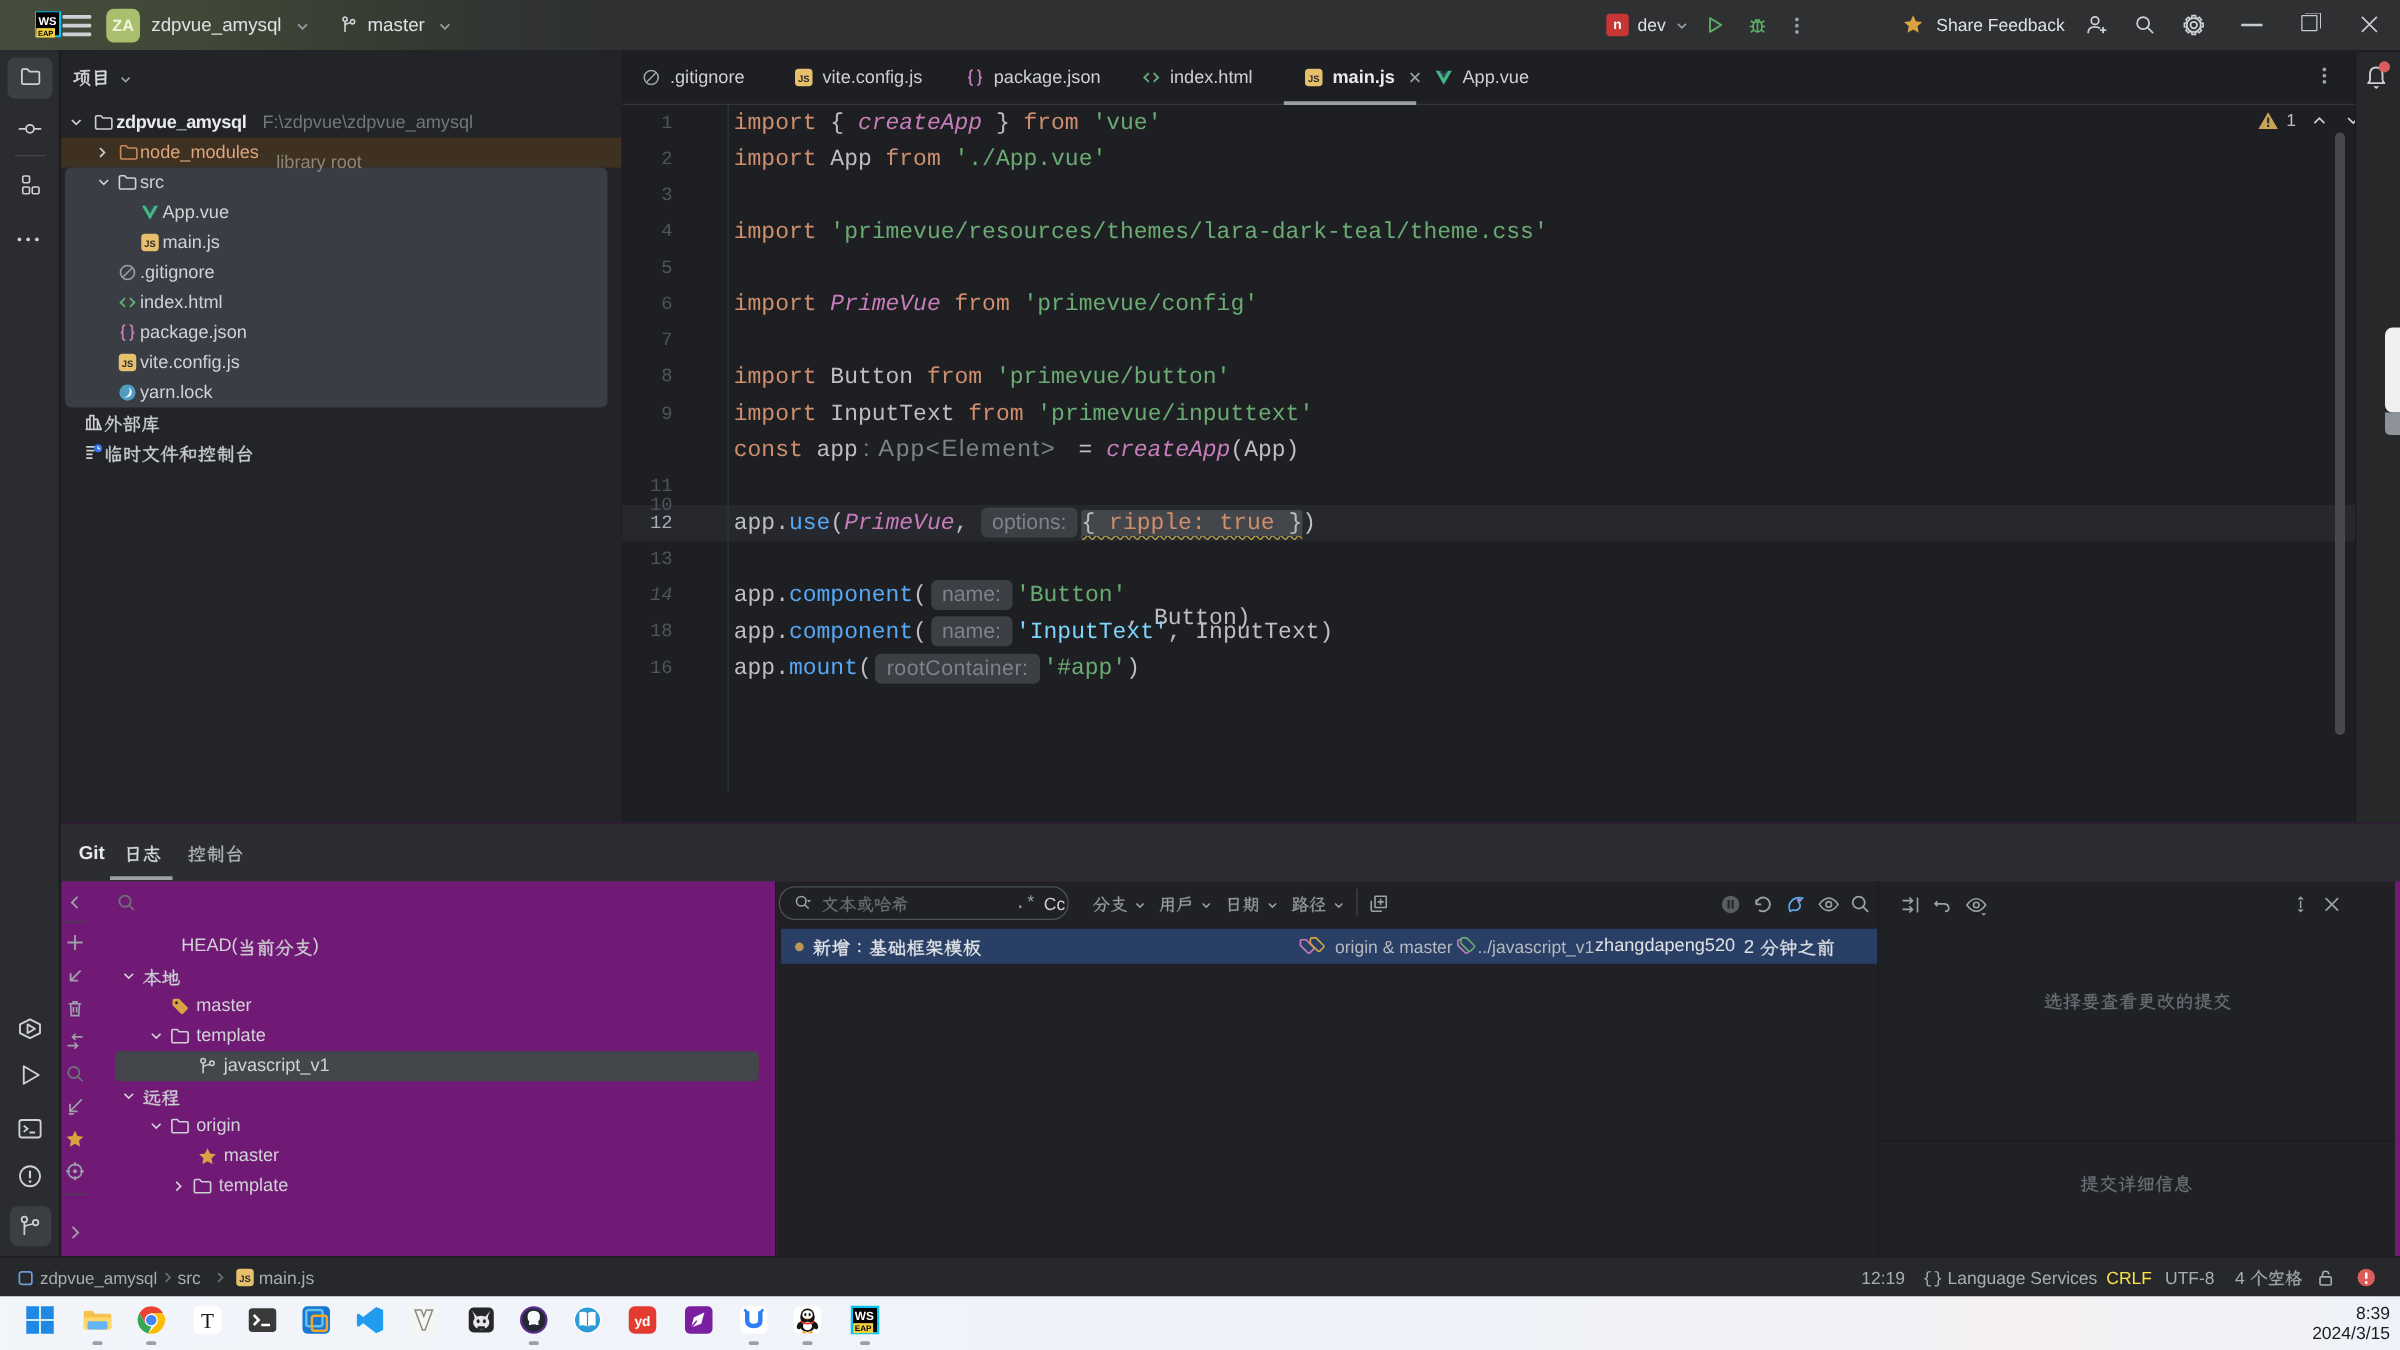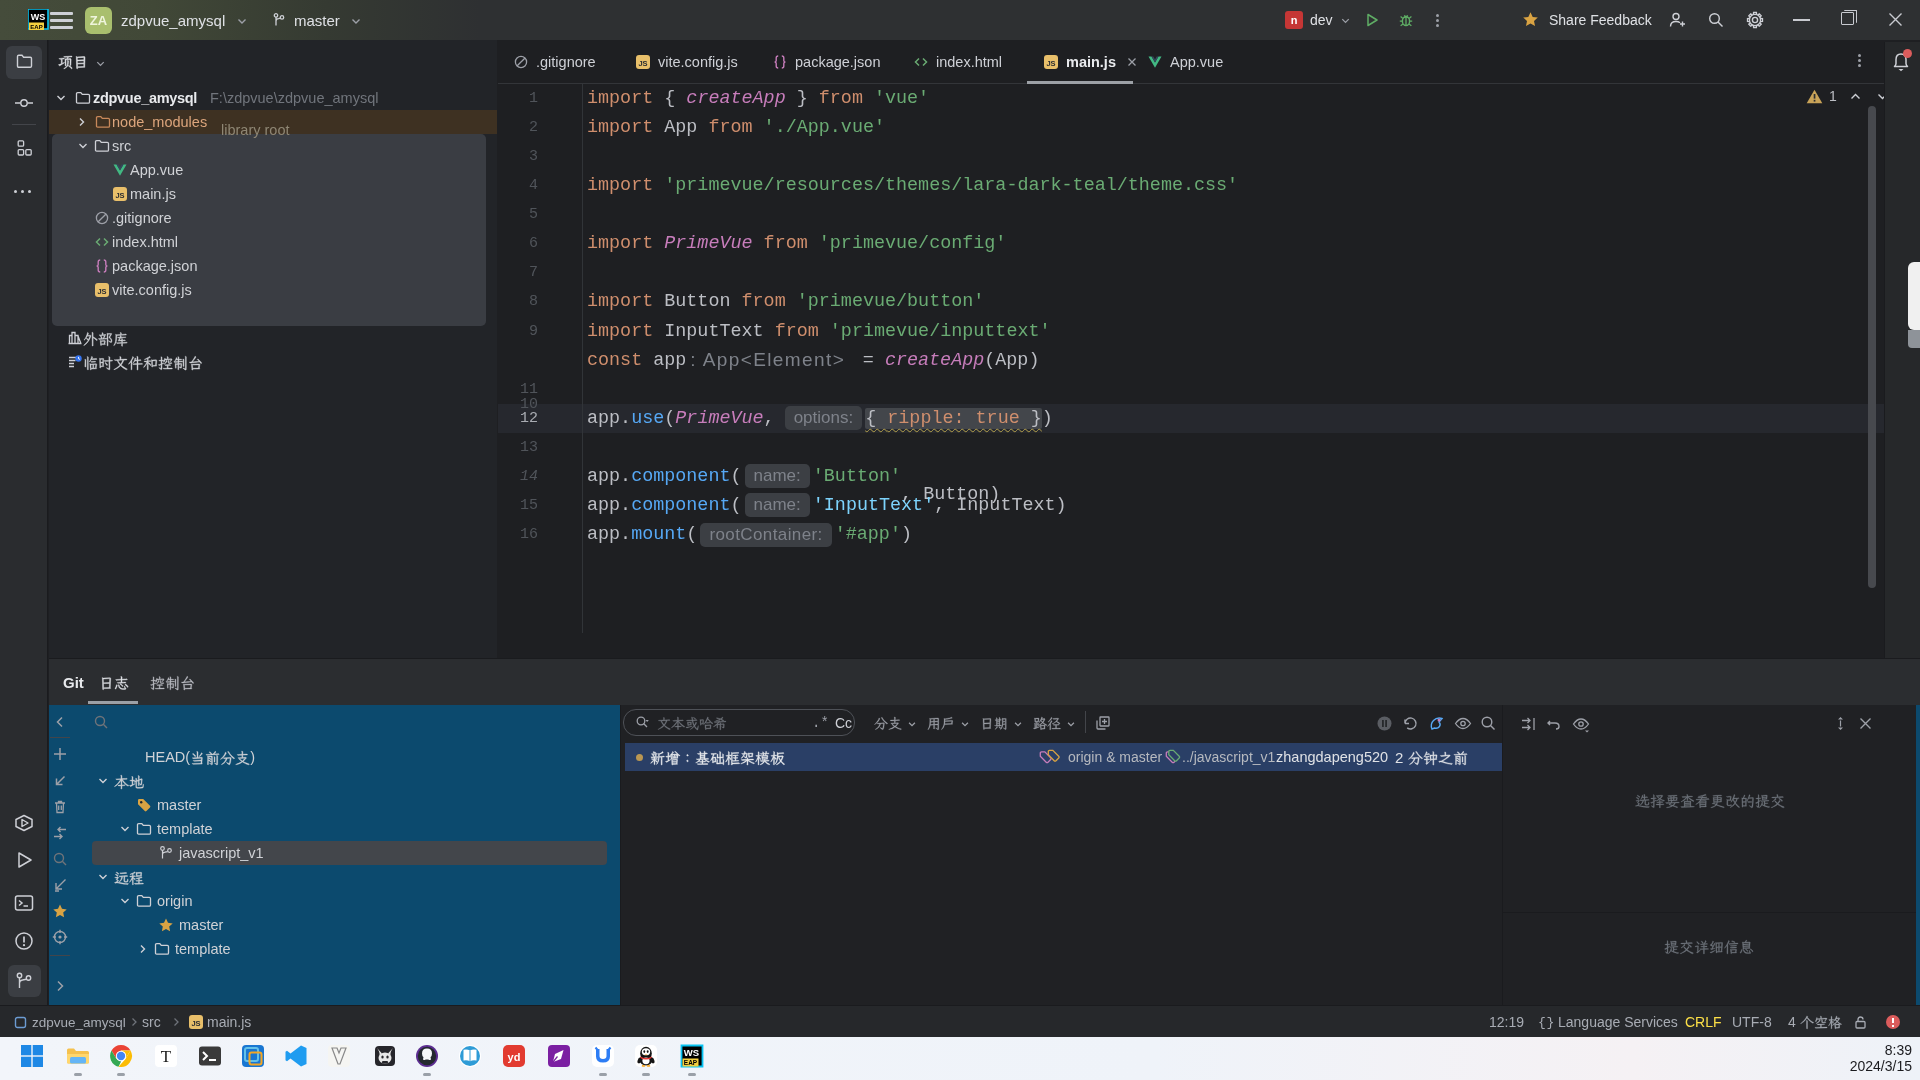--- a/index.html
+++ b/index.html
@@ -229,20 +229,29 @@
     </div>
     <div class="abs" style="left:0;top:238px;width:448px;height:24px;font-size:14.5px;color:#D0D2D6;">
       <div class="abs cl" style="left:45px;top:0;height:24px;">
         <svg width="16" height="16" viewBox="0 0 16 16">
           <rect x="1" y="1" width="14" height="14" rx="3" fill="#E8BF6A"></rect>
           <text x="8" y="11.5" font-family="Liberation Sans" font-weight="bold" font-size="7.5" fill="#2B2D30" text-anchor="middle">JS</text>
         </svg>
       </div>
       <div class="abs cl" style="left:63px;top:0;height:24px;">vite.config.js</div>
     </div>
+    <div class="abs" style="left:0;top:262px;width:448px;height:24px;font-size:14.5px;color:#D0D2D6;">
+      <div class="abs cl" style="left:45px;top:0;height:24px;">
+        <svg width="16" height="16" viewBox="0 0 16 16">
+          <circle cx="8" cy="8" r="6.5" fill="#4F9CBE"></circle>
+          <path d="M8 3 Q10.5 5 9.5 8 Q8.5 11 5 12 Q9 12.5 11 10 Q12 8 11 5.5 Z" fill="#E8F4F8"></path>
+        </svg>
+      </div>
+      <div class="abs cl" style="left:63px;top:0;height:24px;">yarn.lock</div>
+    </div>
     <div class="abs" style="left:0;top:286px;width:448px;height:24px;font-size:14.5px;color:#D0D2D6;">
       <div class="abs cl" style="left:18px;top:0;height:24px;">
         <svg width="16" height="16" viewBox="0 0 16 16">
           <path d="M2.5 13.5 L2.5 5.5 L5 5.5 L5 13.5 M5 13.5 L5 2.5 L8 2.5 L8 13.5 M8 13.5 L8 5.5 L11 5.5 L11 13.5 M1.5 13.5 L14.5 13.5 M11 6 L13.8 13.2" fill="none" stroke="#CED0D6" stroke-width="1.3"></path>
         </svg>
       </div>
       <div class="abs cl" style="left:34px;top:0;height:24px;">
         <svg style="margin-top:1px" width="45.0" height="19.8" viewBox="0 0 45.0 19.8" xmlns="http://www.w3.org/2000/svg">
           <path d="M4.2 7.2 6.9 7.1Q6.3 8.9 5.4 10.6Q5.2 10.4 5.0 10.1Q4.7 9.8 4.5 9.6Q4.2 9.3 4.0 9.2Q3.8 9.0 3.8 9.0Q3.6 9.0 3.4 9.2Q3.3 9.4 3.3 9.5Q3.3 9.6 3.4 9.7Q3.8 10.0 4.2 10.5Q4.6 10.9 5.0 11.4Q4.2 12.6 3.2 13.8Q2.3 14.9 1.0 16.0Q0.7 16.3 0.7 16.5Q0.7 16.6 0.8 16.6Q1.0 16.6 1.3 16.4Q3.0 15.2 4.2 13.9Q5.4 12.5 6.3 10.9Q7.2 9.2 7.9 7.2Q7.9 7.2 8.0 7.0Q8.1 6.9 8.1 6.8Q8.1 6.6 7.9 6.4Q7.6 6.2 7.3 6.2H7.2L4.6 6.4Q4.9 5.9 5.1 5.4Q5.3 4.9 5.4 4.4Q5.4 4.4 5.5 4.3Q5.5 4.3 5.5 4.2Q5.5 4.0 5.3 3.9Q5.1 3.7 4.9 3.6Q4.6 3.4 4.5 3.4Q4.4 3.4 4.4 3.6Q4.4 3.7 4.4 3.7Q4.4 3.8 4.4 3.8Q4.4 4.0 4.2 4.6Q4.1 5.2 3.7 6.1Q3.4 7.1 2.8 8.2Q2.2 9.4 1.3 10.6Q1.1 10.9 1.1 11.1Q1.1 11.2 1.2 11.2Q1.3 11.2 1.8 10.7Q2.3 10.2 2.9 9.3Q3.6 8.4 4.2 7.2ZM9.1 4.1 9.2 15.3Q9.2 15.8 9.0 16.3Q9.0 16.4 9.0 16.4Q9.0 16.6 9.2 16.7Q9.4 16.9 9.6 16.9Q9.8 17.0 9.9 17.0Q10.1 17.0 10.1 16.7L10.1 8.7Q10.7 9.1 11.3 9.5Q11.8 9.9 12.4 10.4Q12.9 10.8 13.6 11.4Q13.7 11.5 13.8 11.5Q13.9 11.5 14.1 11.4Q14.2 11.2 14.3 11.0Q14.4 10.9 14.4 10.8Q14.4 10.6 14.1 10.5Q12.4 9.1 11.4 8.5Q10.4 7.9 10.4 7.9Q10.2 7.9 10.1 8.0V3.8Q10.1 3.6 9.9 3.5Q9.8 3.4 9.6 3.4Q9.4 3.3 9.2 3.3Q9.0 3.2 9.0 3.2Q8.9 3.2 8.9 3.3Q8.9 3.3 8.9 3.4Q9.1 3.8 9.1 4.1ZM21.3 12.3 21.1 14.7 18.3 14.8 18.2 12.5ZM18.4 15.6 22.0 15.6Q22.1 15.5 22.2 15.5Q22.3 15.5 22.3 15.4Q22.3 15.2 22.0 14.8L22.3 12.4Q22.3 12.3 22.4 12.2Q22.4 12.1 22.4 12.0Q22.4 11.9 22.2 11.7Q22.0 11.5 21.7 11.5H21.6L18.2 11.7Q17.4 11.4 17.2 11.4Q17.0 11.4 17.0 11.5Q17.0 11.5 17.0 11.6Q17.1 11.7 17.1 11.7Q17.2 11.9 17.2 12.1Q17.2 12.3 17.3 12.5L17.5 15.0Q17.5 15.1 17.5 15.1Q17.5 15.2 17.5 15.3Q17.5 15.5 17.4 15.9Q17.4 15.9 17.4 15.9Q17.4 15.9 17.4 16.0Q17.4 16.2 17.6 16.3Q17.7 16.4 17.9 16.5Q18.1 16.6 18.2 16.6Q18.4 16.6 18.4 16.3V16.2ZM19.2 8.9Q19.2 8.8 19.0 8.5Q18.9 8.2 18.7 7.8Q18.4 7.4 18.2 7.0Q18.0 6.8 17.9 6.8Q17.8 6.8 17.6 6.9Q17.4 7.1 17.4 7.2Q17.4 7.3 17.5 7.4Q17.7 7.8 17.9 8.2Q18.1 8.6 18.3 9.0Q18.4 9.4 18.6 9.4Q18.8 9.4 19.0 9.2Q19.2 9.1 19.2 8.9ZM16.6 10.4 23.5 10.0Q23.9 10.0 23.9 9.8Q23.9 9.6 23.8 9.5Q23.6 9.3 23.4 9.3Q23.2 9.2 23.2 9.2Q23.1 9.2 23.1 9.2Q22.9 9.2 22.6 9.3Q22.4 9.3 22.4 9.3L20.8 9.4Q21.4 8.5 22.0 7.4Q22.0 7.3 22.0 7.3Q22.0 7.1 21.8 7.0Q21.5 6.7 21.3 6.6Q21.1 6.6 21.1 6.6Q20.9 6.6 20.9 6.7Q20.9 6.7 20.9 6.8Q20.9 6.8 20.9 6.8V6.9Q20.9 7.4 20.7 7.9Q20.5 8.4 20.0 9.4L16.4 9.6H16.3Q16.0 9.6 15.7 9.5Q15.6 9.5 15.6 9.5Q15.5 9.5 15.5 9.6Q15.5 9.7 15.6 9.9Q15.8 10.2 15.9 10.3Q15.9 10.3 16.1 10.4Q16.2 10.4 16.4 10.4ZM24.0 16.1V16.2Q24.0 16.4 24.1 16.6Q24.3 16.7 24.5 16.8Q24.7 16.9 24.8 16.9Q25.0 16.9 25.0 16.6V5.3L27.6 5.2Q27.3 5.8 26.9 6.5Q26.5 7.2 26.1 7.8Q25.9 8.1 25.9 8.2Q25.9 8.5 26.1 8.7Q26.7 9.2 27.1 9.6Q27.6 10.1 27.8 10.7Q27.9 11.0 28.0 11.3Q28.0 11.5 28.0 11.7Q28.0 11.8 28.0 12.0Q28.0 12.2 27.9 12.3Q27.9 12.5 27.8 12.5Q27.7 12.5 27.7 12.5Q27.2 12.3 26.7 12.2Q26.3 12.0 25.8 11.8Q25.5 11.7 25.4 11.7Q25.2 11.7 25.2 11.8Q25.2 11.9 25.4 12.1Q25.6 12.3 26.0 12.6Q26.4 12.8 26.7 13.1Q27.1 13.3 27.5 13.4Q27.8 13.6 28.1 13.6Q28.4 13.6 28.6 13.3Q28.7 13.1 28.8 12.7Q28.9 12.3 28.9 11.8Q28.9 11.0 28.6 10.3Q28.3 9.7 27.8 9.2Q27.4 8.7 27.0 8.4Q26.9 8.3 26.9 8.2Q26.9 8.1 26.9 8.0Q27.3 7.4 27.8 6.7Q28.2 6.0 28.6 5.2Q28.6 5.1 28.7 5.0Q28.8 4.9 28.8 4.8Q28.8 4.6 28.5 4.5Q28.3 4.4 28.0 4.4H27.9L25.1 4.6Q24.2 4.2 24.0 4.2Q23.9 4.2 23.9 4.3Q23.9 4.4 23.9 4.4Q23.9 4.5 24.0 4.6Q24.1 4.9 24.1 5.3Q24.1 5.6 24.1 6.2L24.1 14.7Q24.1 15.1 24.1 15.5Q24.0 15.8 24.0 16.1ZM17.3 6.7 22.8 6.3Q23.1 6.3 23.1 6.1Q23.1 6.0 23.0 5.8Q22.8 5.7 22.6 5.6Q22.5 5.5 22.4 5.5Q22.3 5.5 22.3 5.5Q22.0 5.5 21.8 5.6L20.1 5.7L20.1 4.2Q20.1 4.0 20.0 3.9Q19.9 3.8 19.6 3.7Q19.5 3.7 19.3 3.7Q19.2 3.7 19.1 3.7Q18.9 3.7 18.9 3.8Q18.9 3.8 18.9 3.9Q19.0 4.0 19.1 4.2Q19.1 4.3 19.1 4.5L19.2 5.7L17.1 5.9H17.0Q16.8 5.9 16.7 5.8Q16.5 5.8 16.4 5.8Q16.4 5.8 16.3 5.8Q16.2 5.8 16.2 5.9L16.3 6.1Q16.3 6.3 16.5 6.5Q16.6 6.7 17.0 6.7Q17.1 6.7 17.1 6.7Q17.2 6.7 17.3 6.7ZM35.2 11.7Q35.2 12.0 35.4 12.1Q35.6 12.2 35.7 12.2Q35.9 12.2 36.0 12.1Q36.2 12.1 36.3 12.1L38.6 11.9Q38.6 13.2 38.6 13.5L34.4 13.7H34.3Q34.0 13.7 33.8 13.6Q33.6 13.6 33.6 13.6Q33.5 13.6 33.5 13.7V13.7Q33.7 14.2 33.9 14.4Q34.2 14.5 34.4 14.5H34.6L38.6 14.3Q38.6 16.0 38.5 16.6V16.7Q38.5 16.8 38.7 17.1Q39.0 17.3 39.3 17.3Q39.5 17.3 39.5 17.0V14.3L43.9 14.1Q44.3 14.1 44.3 13.9Q44.3 13.8 44.1 13.6Q44.0 13.4 43.8 13.3Q43.6 13.2 43.5 13.2Q43.4 13.2 43.2 13.3Q43.0 13.3 42.7 13.3L39.5 13.5V11.8L42.1 11.7Q42.4 11.6 42.4 11.5Q42.4 11.2 41.9 10.9Q41.7 10.8 41.6 10.8Q41.5 10.8 41.4 10.9Q41.2 11.0 40.8 11.0L39.5 11.1V10.0Q39.5 9.7 39.2 9.6Q38.9 9.5 38.6 9.5Q38.4 9.5 38.4 9.5Q38.4 9.6 38.4 9.6Q38.6 10.0 38.6 10.5V11.1L36.4 11.2Q37.2 9.8 37.6 8.9L38.1 8.8L42.6 8.6Q42.9 8.6 42.9 8.4Q42.9 8.2 42.4 7.9Q42.2 7.8 42.1 7.8Q42.1 7.8 41.9 7.9Q41.7 7.9 41.3 7.9L38.1 8.1H37.9Q38.0 8.1 38.0 7.9Q38.1 7.8 38.3 7.3Q38.3 7.3 38.3 7.2Q38.4 6.9 37.9 6.7Q37.6 6.6 37.4 6.6Q37.3 6.6 37.3 6.8Q37.3 7.5 36.9 8.2L35.3 8.3Q35.1 8.3 34.7 8.2Q34.6 8.2 34.6 8.3Q34.6 8.5 34.9 8.8Q35.1 9.0 35.4 9.0H35.5Q35.6 9.0 35.7 9.0L36.6 8.9Q35.2 11.7 35.2 11.7ZM32.6 5.4Q32.8 5.9 32.8 6.7V7.2Q32.8 10.5 32.4 12.4Q31.9 14.3 30.9 16.1Q30.8 16.3 30.8 16.5Q30.8 16.7 30.9 16.7Q31.0 16.7 31.4 16.3Q31.7 15.9 32.2 15.2Q32.6 14.4 33.0 13.5Q33.3 12.5 33.6 10.9Q33.8 9.4 33.8 6.5L43.1 6.0Q43.5 5.9 43.5 5.8Q43.5 5.6 43.1 5.3Q42.8 5.0 42.7 5.0Q42.6 5.0 42.4 5.1Q42.3 5.2 41.8 5.2L38.4 5.4L38.4 4.0Q38.4 3.6 37.6 3.5Q37.4 3.5 37.3 3.5Q37.1 3.5 37.1 3.6Q37.1 3.6 37.3 3.8Q37.4 4.0 37.4 4.3L37.4 5.5L33.8 5.7Q32.9 5.2 32.8 5.2Q32.6 5.2 32.6 5.3Q32.6 5.3 32.6 5.4Z" fill="#D0D2D6" stroke="#D0D2D6" stroke-width="0.4"></path>
         </svg>
@@ -318,21 +327,21 @@
     <div class="abs mono" style="left:0;top:160.28px;width:40px;height:29px;line-height:29px;text-align:right;font-size:15px;color:#50545A;">5</div>
     <div class="abs mono" style="left:0;top:189.35px;width:40px;height:29px;line-height:29px;text-align:right;font-size:15px;color:#50545A;">6</div>
     <div class="abs mono" style="left:0;top:218.42000000000002px;width:40px;height:29px;line-height:29px;text-align:right;font-size:15px;color:#50545A;">7</div>
     <div class="abs mono" style="left:0;top:247.49px;width:40px;height:29px;line-height:29px;text-align:right;font-size:15px;color:#50545A;">8</div>
     <div class="abs mono" style="left:0;top:276.56px;width:40px;height:29px;line-height:29px;text-align:right;font-size:15px;color:#50545A;">9</div>
     <div class="abs mono" style="left:0;top:305.63px;width:40px;height:29px;line-height:29px;text-align:right;font-size:15px;color:#50545A;margin-top:44px;">10</div>
     <div class="abs mono" style="left:0;top:334.7px;width:40px;height:29px;line-height:29px;text-align:right;font-size:15px;color:#50545A;">11</div>
     <div class="abs mono" style="left:0;top:363.77px;width:40px;height:29px;line-height:29px;text-align:right;font-size:15px;color:#A9ACB2;">12</div>
     <div class="abs mono" style="left:0;top:392.84000000000003px;width:40px;height:29px;line-height:29px;text-align:right;font-size:15px;color:#50545A;">13</div>
     <div class="abs mono" style="left:0;top:421.91px;width:40px;height:29px;line-height:29px;text-align:right;font-size:15px;color:#50545A;font-style:italic;">14</div>
-    <div class="abs mono" style="left:0;top:450.98px;width:40px;height:29px;line-height:29px;text-align:right;font-size:15px;color:#50545A;">15</div>
+    <div class="abs mono" style="left:0;top:450.98px;width:40px;height:29px;line-height:29px;text-align:right;font-size:15px;color:#50545A;">18</div>
     <div class="abs mono" style="left:0;top:480.05px;width:40px;height:29px;line-height:29px;text-align:right;font-size:15px;color:#50545A;">16</div>
     <div class="row mono" style="left:89px;top:44.0px;height:29px;font-size:18.4px;color:#BCBEC4;">
       <span style="white-space:pre;color:#CF8E6D;">import </span>
       <span style="white-space:pre;color:#BCBEC4;">{ </span>
       <span style="white-space:pre;color:#C77DBB;font-style:italic;">createApp</span>
       <span style="white-space:pre;color:#BCBEC4;"> } </span>
       <span style="white-space:pre;color:#CF8E6D;">from </span>
       <span style="white-space:pre;color:#6AAB73;">'vue'</span>
     </div>
     <div class="row mono" style="left:89px;top:73.07px;height:29px;font-size:18.4px;color:#BCBEC4;">
@@ -429,21 +438,21 @@
 <div class="abs" style="left:1858px;top:54px;width:3px;height:3px;border-radius:50%;background:#9DA0A8;"></div>
 <div class="abs" style="left:1858px;top:59px;width:3px;height:3px;border-radius:50%;background:#9DA0A8;"></div>
 <div class="abs" style="left:1858px;top:64px;width:3px;height:3px;border-radius:50%;background:#9DA0A8;"></div>
 <svg class="abs" style="left:1890px;top:51px;" width="22" height="22" viewBox="0 0 22 22">
 <path d="M11 3 Q6 3 6 8.5 L6 12.5 Q6 14 4.5 15.5 L17.5 15.5 Q16 14 16 12.5 L16 8.5 Q16 3 11 3 Z" fill="none" stroke="#CED0D6" stroke-width="1.5" stroke-linejoin="round"></path>
 <path d="M8.5 18 L13.5 18 L11 20.2 Z" fill="#CED0D6"></path>
 </svg>
 <div class="abs" style="left:1903px;top:49px;width:9px;height:9px;border-radius:50%;background:#DB5C5C;"></div>
 <div class="abs" style="left:1908px;top:262px;width:12px;height:68px;background:#F0F0F0;border-radius:6px 0 0 6px;"></div>
 <div class="abs" style="left:1908px;top:330px;width:12px;height:18px;background:#8E9399;border-radius:0 0 0 4px;"></div>
-<div class="abs" style="left:49px;top:658px;width:1871px;height:347px;background:#0c4a6e;border-top:1px solid #1A1B1E;">
+<div class="abs" style="left:49px;top:658px;width:1871px;height:347px;background:#701a75;border-top:1px solid #1A1B1E;">
     <div class="abs" style="left:0;top:0;width:1871px;height:46px;background:#2B2D30;"></div>
     <div class="row" style="left:14px;top:0;height:46px;font-size:15px;font-weight:bold;color:#E8EAED;">Git</div>
     <div class="row" style="left:50px;top:0;height:46px;">
       <svg style="margin-top:1px" width="30.0" height="19.8" viewBox="0 0 30.0 19.8" xmlns="http://www.w3.org/2000/svg">
         <path d="M10.5 10.4 10.3 14.6 4.6 14.7 4.5 10.6ZM10.7 5.6 10.5 9.5 4.5 9.8 4.3 6.0ZM4.6 15.6 11.2 15.4Q11.4 15.4 11.5 15.4Q11.7 15.4 11.7 15.2Q11.7 15.1 11.6 15.0Q11.5 14.8 11.3 14.5L11.7 5.6Q11.7 5.5 11.7 5.4Q11.8 5.4 11.8 5.3Q11.8 5.0 11.5 4.9Q11.2 4.7 11.0 4.7H10.9L4.3 5.1Q3.9 4.8 3.6 4.8Q3.3 4.7 3.2 4.7Q3.0 4.7 3.0 4.8Q3.0 4.9 3.1 5.1Q3.2 5.3 3.3 5.6Q3.4 5.8 3.4 6.1L3.6 14.9V15.2Q3.6 15.6 3.6 15.9Q3.6 15.9 3.6 16.0Q3.6 16.0 3.6 16.0Q3.6 16.2 3.7 16.4Q3.9 16.5 4.1 16.6Q4.3 16.7 4.4 16.7Q4.6 16.7 4.6 16.3V16.3ZM20.2 12.1Q20.2 11.7 19.8 11.7Q19.5 11.7 19.3 11.8Q19.2 11.9 19.2 12.1Q19.2 12.1 19.3 12.5Q19.4 12.9 19.6 13.4Q19.7 14.0 20.1 14.6Q20.5 15.2 21.0 15.6Q21.7 16.1 22.7 16.3Q23.8 16.5 24.9 16.5Q26.1 16.5 26.6 16.3Q27.0 16.2 27.0 15.8Q27.0 15.6 26.8 15.3Q26.5 14.8 26.2 14.3Q25.9 13.8 25.7 13.3Q25.5 12.9 25.3 12.9Q25.2 12.9 25.2 13.1Q25.2 13.2 25.2 13.5Q25.3 13.7 25.4 14.1Q25.5 14.4 25.6 14.8Q25.7 15.1 25.7 15.3Q25.8 15.4 25.8 15.4Q25.8 15.4 25.7 15.5Q25.7 15.5 25.4 15.5Q25.2 15.5 24.6 15.5Q23.3 15.5 22.5 15.3Q21.8 15.0 21.3 14.6Q20.8 14.1 20.6 13.5Q20.3 12.8 20.2 12.1ZM17.0 15.8Q17.5 14.8 17.8 14.0Q18.1 13.2 18.2 12.6Q18.3 12.1 18.3 12.1Q18.3 11.9 18.1 11.8Q17.9 11.7 17.7 11.7Q17.5 11.7 17.4 12.0Q17.2 12.9 16.9 13.7Q16.5 14.5 16.1 15.3Q16.0 15.4 16.0 15.5Q16.0 15.7 16.2 15.8Q16.4 15.9 16.6 16.0L16.7 16.1Q16.9 16.1 17.0 15.8ZM28.7 14.4Q28.8 14.4 28.9 14.3Q29.0 14.2 29.2 14.0Q29.3 13.9 29.3 13.8Q29.3 13.6 29.1 13.4Q28.8 13.1 28.5 12.8Q28.2 12.4 27.8 12.1Q27.5 11.8 27.2 11.6Q26.9 11.3 26.8 11.2Q26.6 11.1 26.5 11.1Q26.3 11.1 26.1 11.2Q26.0 11.4 26.0 11.5Q26.0 11.7 26.2 11.9Q26.8 12.4 27.3 13.0Q27.9 13.5 28.4 14.1Q28.5 14.4 28.7 14.4ZM21.9 10.8Q21.8 10.6 21.6 10.6Q21.4 10.6 21.3 10.8Q21.2 11.0 21.2 11.1Q21.2 11.2 21.3 11.4Q21.8 11.8 22.3 12.3Q22.8 12.8 23.2 13.3Q23.4 13.5 23.5 13.5Q23.7 13.5 23.8 13.4Q23.9 13.3 24.0 13.1Q24.1 13.0 24.1 12.9Q24.1 12.8 23.8 12.5Q23.5 12.1 23.0 11.7Q22.5 11.2 21.9 10.8ZM19.8 10.3 26.7 10.0Q27.0 10.0 27.0 9.8Q27.0 9.7 26.9 9.5Q26.7 9.3 26.5 9.2Q26.3 9.0 26.1 9.0Q26.1 9.0 26.0 9.0Q26.0 9.0 25.9 9.0Q25.7 9.1 25.5 9.1Q25.2 9.2 24.9 9.2L22.9 9.3L23.0 7.1L28.1 6.8Q28.4 6.8 28.4 6.6Q28.4 6.5 28.2 6.3Q28.0 6.1 27.8 6.0Q27.6 5.8 27.5 5.8Q27.4 5.8 27.3 5.8Q27.0 5.9 26.8 6.0Q26.6 6.0 26.3 6.0L23.0 6.2L23.1 3.9Q23.1 3.8 22.9 3.7Q22.7 3.5 22.4 3.5Q22.2 3.4 22.0 3.4Q21.8 3.4 21.8 3.5Q21.8 3.6 21.8 3.7Q22.0 3.9 22.0 4.1Q22.0 4.3 22.0 4.6L22.0 6.2L17.9 6.5H17.6Q17.2 6.5 16.9 6.4Q16.9 6.4 16.9 6.4Q16.8 6.4 16.8 6.4Q16.7 6.4 16.7 6.5L16.8 6.7Q16.8 6.9 17.0 7.1Q17.2 7.4 17.6 7.4Q17.7 7.4 17.8 7.4Q18.0 7.3 18.1 7.3L22.0 7.1L22.0 9.3L19.5 9.5H19.4Q19.2 9.5 19.0 9.4Q18.8 9.4 18.5 9.4Q18.4 9.3 18.4 9.3Q18.3 9.3 18.3 9.5Q18.3 9.5 18.3 9.5Q18.3 9.5 18.3 9.6Q18.4 9.9 18.6 10.1Q18.8 10.3 19.2 10.3Q19.3 10.3 19.5 10.3Q19.6 10.3 19.8 10.3Z" fill="#DFE1E5" stroke="#DFE1E5" stroke-width="0.4"></path>
       </svg>
     </div>
     <div class="abs" style="left:39px;top:42px;width:50px;height:3px;background:#9CA0A6;"></div>
     <div class="row" style="left:101px;top:0;height:46px;">
       <svg style="margin-top:1px" width="45.0" height="19.8" viewBox="0 0 45.0 19.8" xmlns="http://www.w3.org/2000/svg">

